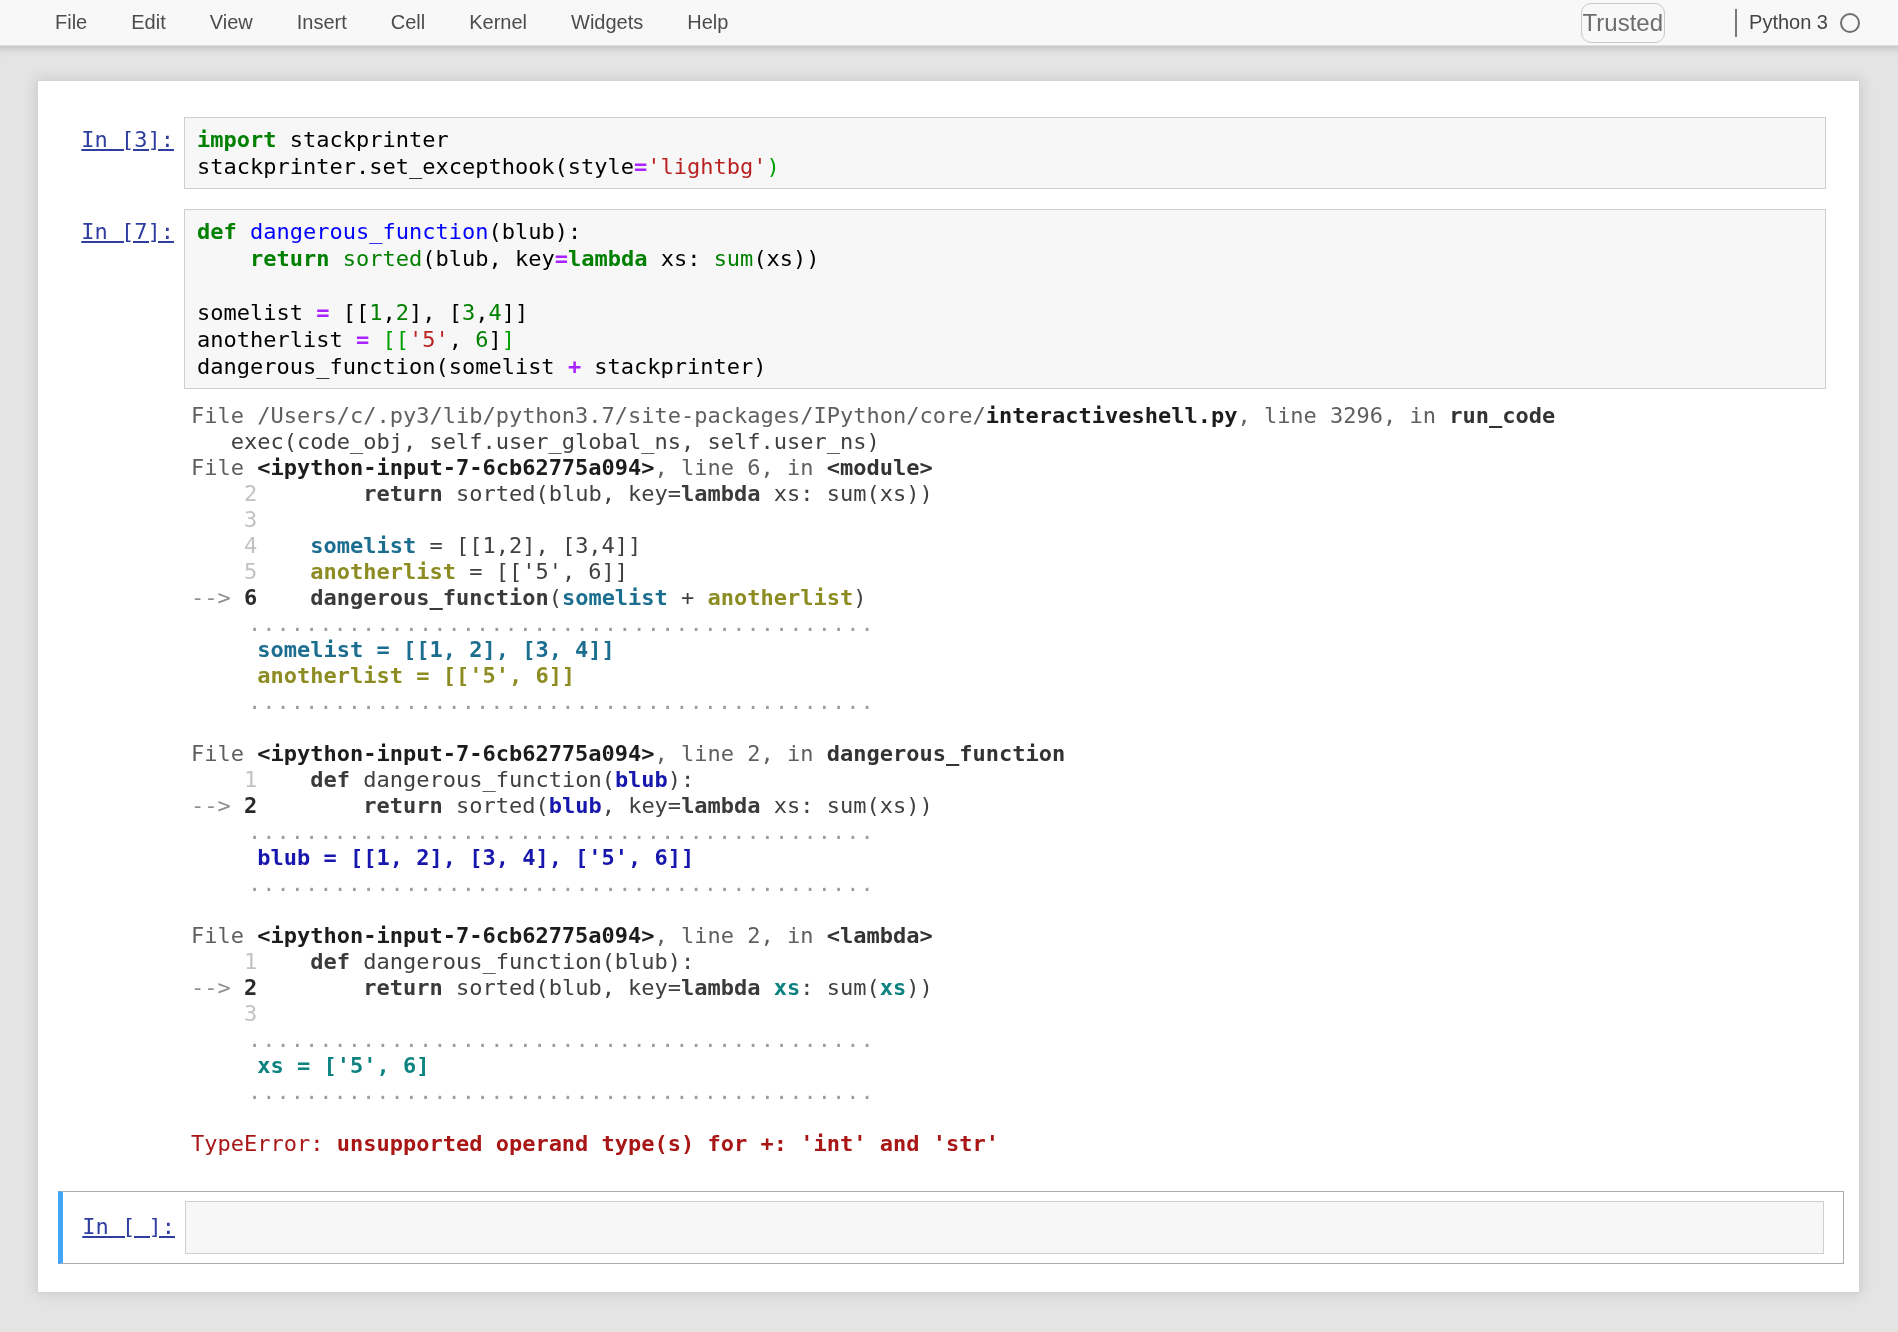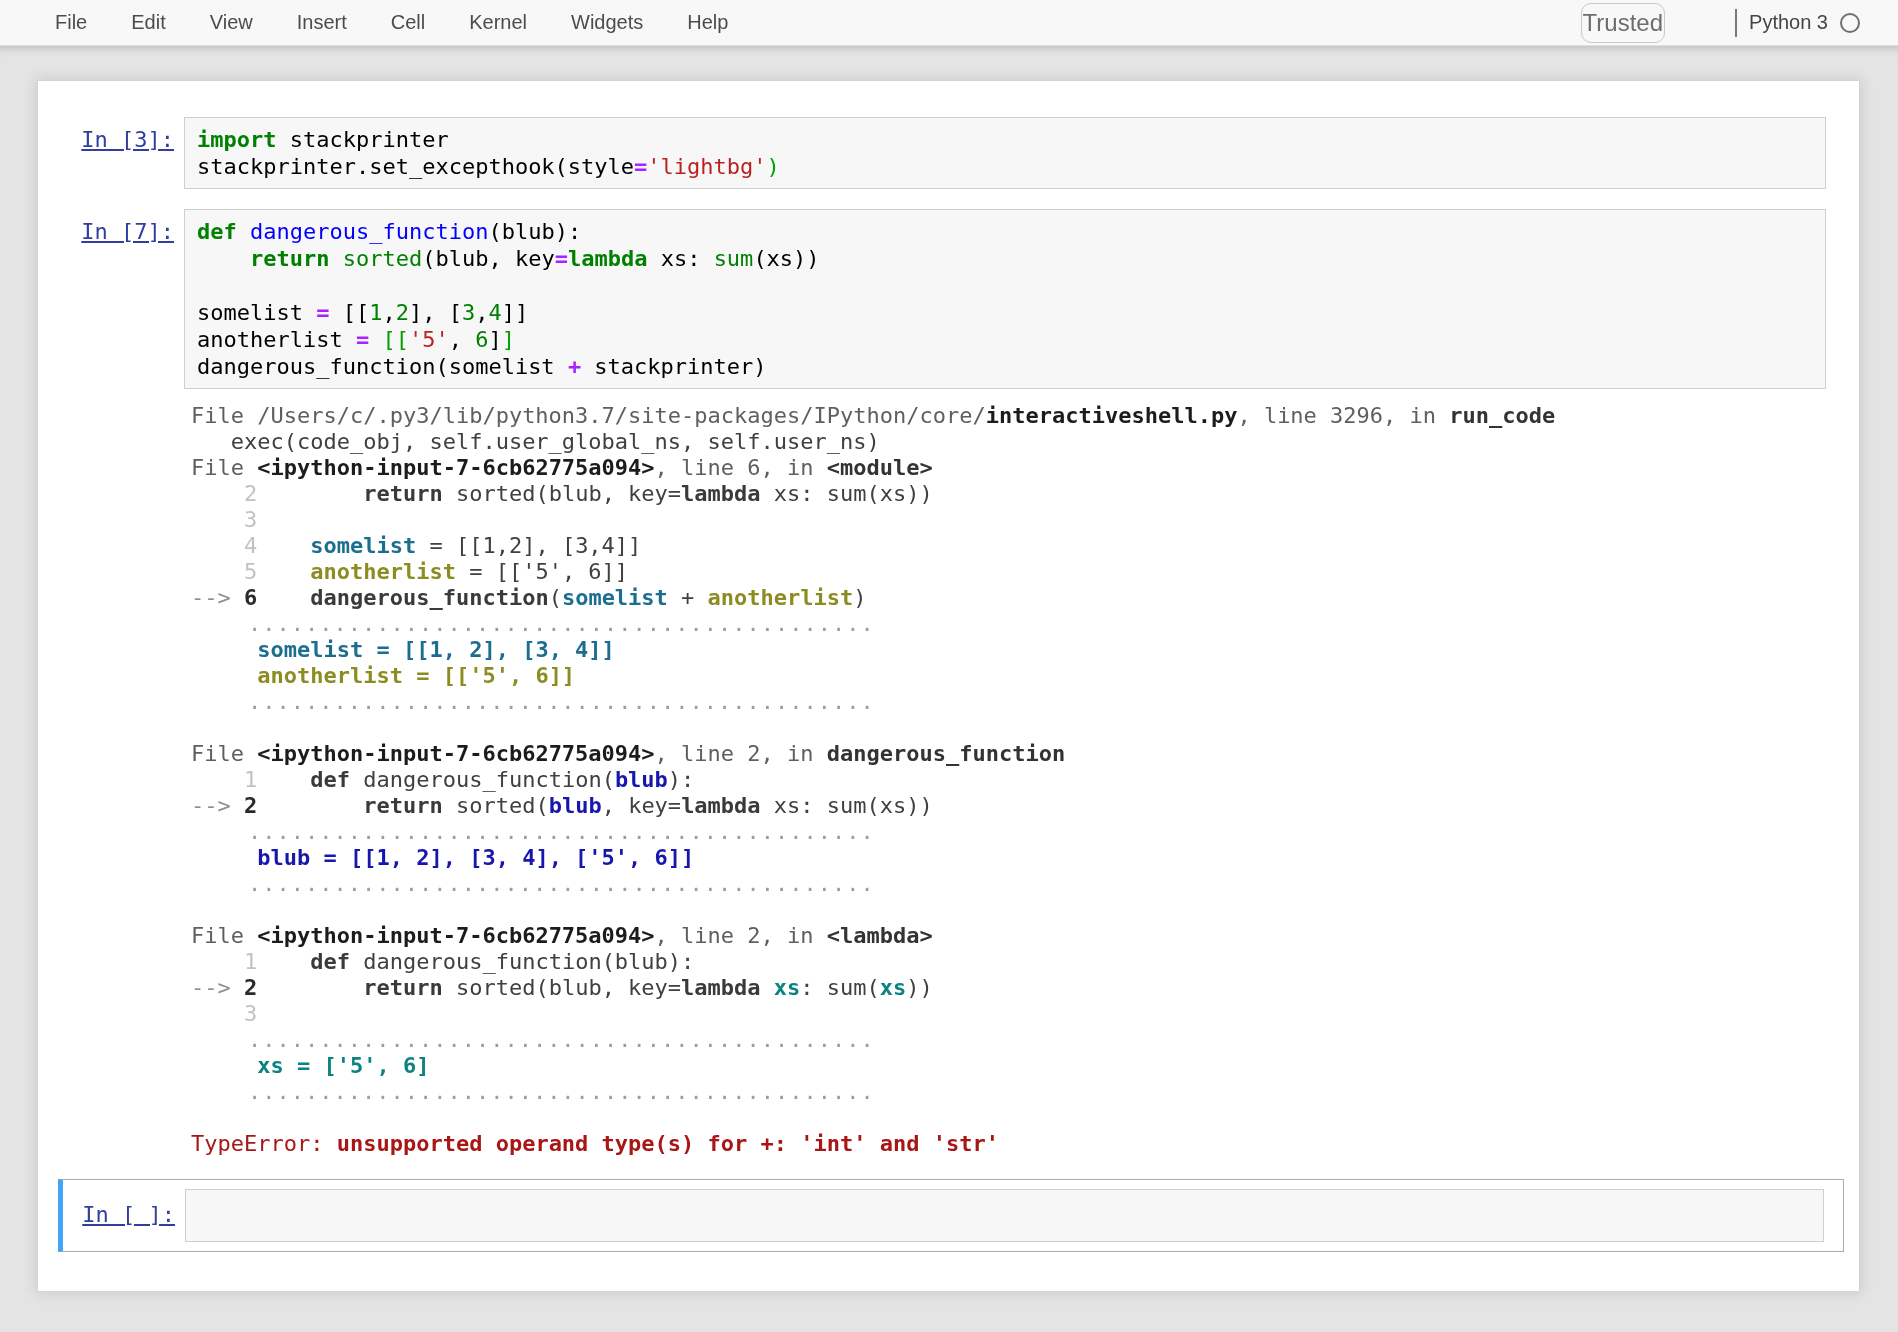--- a/index.html
+++ b/index.html
@@ -84,21 +84,21 @@
   .tk-dot{color:#9e9e9e; letter-spacing:1px;}
   .tk-vteal{color:var(--v-teal); font-weight:bold;}
   .tk-volive{color:var(--v-olive); font-weight:bold;}
   .tk-vnavy{color:var(--v-navy); font-weight:bold;}
   .tk-vxs{color:var(--v-tealgreen); font-weight:bold;}
   .tk-err{color:var(--err-red);}
   .tk-errb{color:var(--err-red); font-weight:bold;}
 
   
   .selected-cell{
-    margin:22px 15px 0 20px; border:1px solid #ababab;
+    margin:34px 15px 0 20px; border:1px solid #ababab;
     border-left:5px solid var(--accent-blue); background:#fff;
     display:flex; align-items:flex-start; padding:9px 0;
   }
   .selected-cell .prompt{width:122px; flex:0 0 122px; padding-top:13px;}
   .selected-cell .input-box{margin-right:19px; height:53px;}
 </style>
 </head>
 <body>
 
 <div class="menubar">

